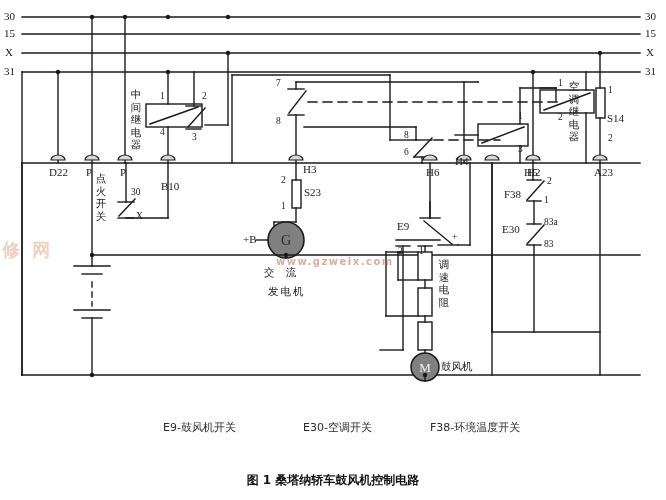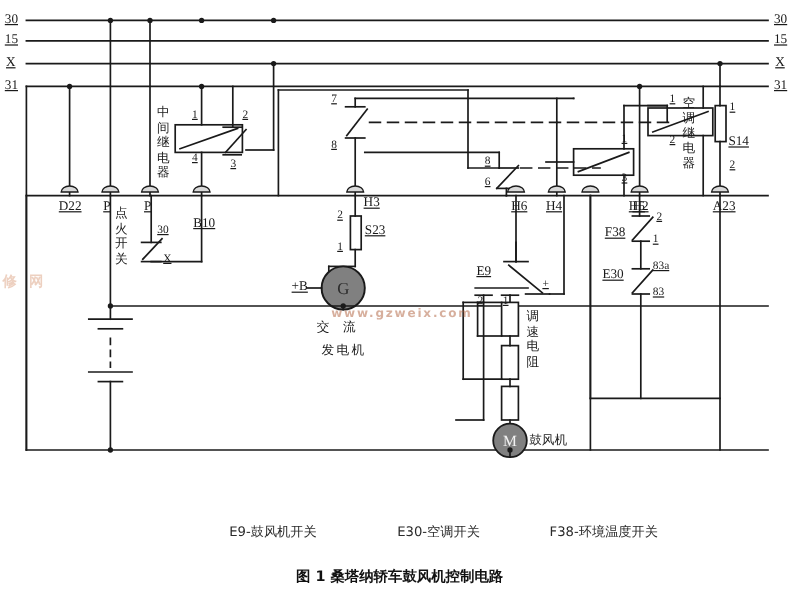--- a/index.html
+++ b/index.html
@@ -25,21 +25,20 @@
     width: 666px;
     height: 500px;
   }
   .lbl {
     position: absolute;
     font-family: "Liberation Serif", "DejaVu Serif", serif;
     font-size: 11px;
     color: #1a1a1a;
     white-space: nowrap;
     line-height: 1;
-    text-decoration: underline;
   }
   .lbl-sm {
     font-size: 9.5px;
   }
   .lbl-cjk {
     font-family: "DejaVu Sans", sans-serif;
     font-size: 10.5px;
     color: #1a1a1a;
   }
   .vert-cjk {
@@ -51,24 +50,23 @@
     line-height: 12.5px;
     text-align: center;
     letter-spacing: 0;
   }
   .vert-cjk span {
     display: block;
   }
   #caption-row {
     position: absolute;
     left: 0;
-    top: 436px;
+    top: 420px;
     width: 563px;
     height: 18px;
-    margin-left: 28px;
   }
   .legend-item {
     position: absolute;
     font-family: "DejaVu Sans", sans-serif;
     font-size: 11px;
     color: #2a2a2a;
     white-space: nowrap;
   }
   #figure-caption {
     position: absolute;
@@ -97,22 +95,22 @@
   }
   #wm-sub {
     left: 276px;
     top: 256px;
     font-size: 10px;
     letter-spacing: 1.5px;
     color: rgba(176, 96, 60, 0.5);
   }
   #wm-left {
     left: 2px;
-    top: 226px;
-    font-size: 12px;
+    top: 238px;
+    font-size: 18px;
     letter-spacing: 3px;
     color: rgba(198, 110, 60, 0.32);
   }
 </style>
 </head>
 <body>
 
 <div id="page">
 
   <svg id="diagram-svg" viewBox="0 0 666 500">
@@ -310,21 +308,21 @@
   <div class="lbl" style="left:645px; top:28px;">15</div>
   <div class="lbl" style="left:646px; top:47px;">X</div>
   <div class="lbl" style="left:645px; top:66px;">31</div>
 
   <div class="lbl" style="left:49px; top:167px;">D22</div>
   <div class="lbl" style="left:86px; top:167px;">P</div>
   <div class="lbl" style="left:120px; top:167px;">P</div>
   <div class="lbl" style="left:161px; top:167px;margin-top:14px;">B10</div>
   <div class="lbl" style="left:303px; top:164px;">H3</div>
   <div class="lbl" style="left:426px; top:167px;">H6</div>
-  <div class="lbl" style="left:455px; top:167px;">H4</div>
+  <div class="lbl" style="left:455px; top:156px;">H4</div>
   <div class="lbl" style="left:485px; top:167px;margin-left:39px;">H5</div>
   <div class="lbl" style="left:527px; top:167px;">H2</div>
   <div class="lbl" style="left:594px; top:167px;">A23</div>
 
   <div class="vert-cjk" style="left:130px; top:88px;">
     <span>中</span>
     <span>间</span>
     <span>继</span>
     <span>电</span>
     <span>器</span>

